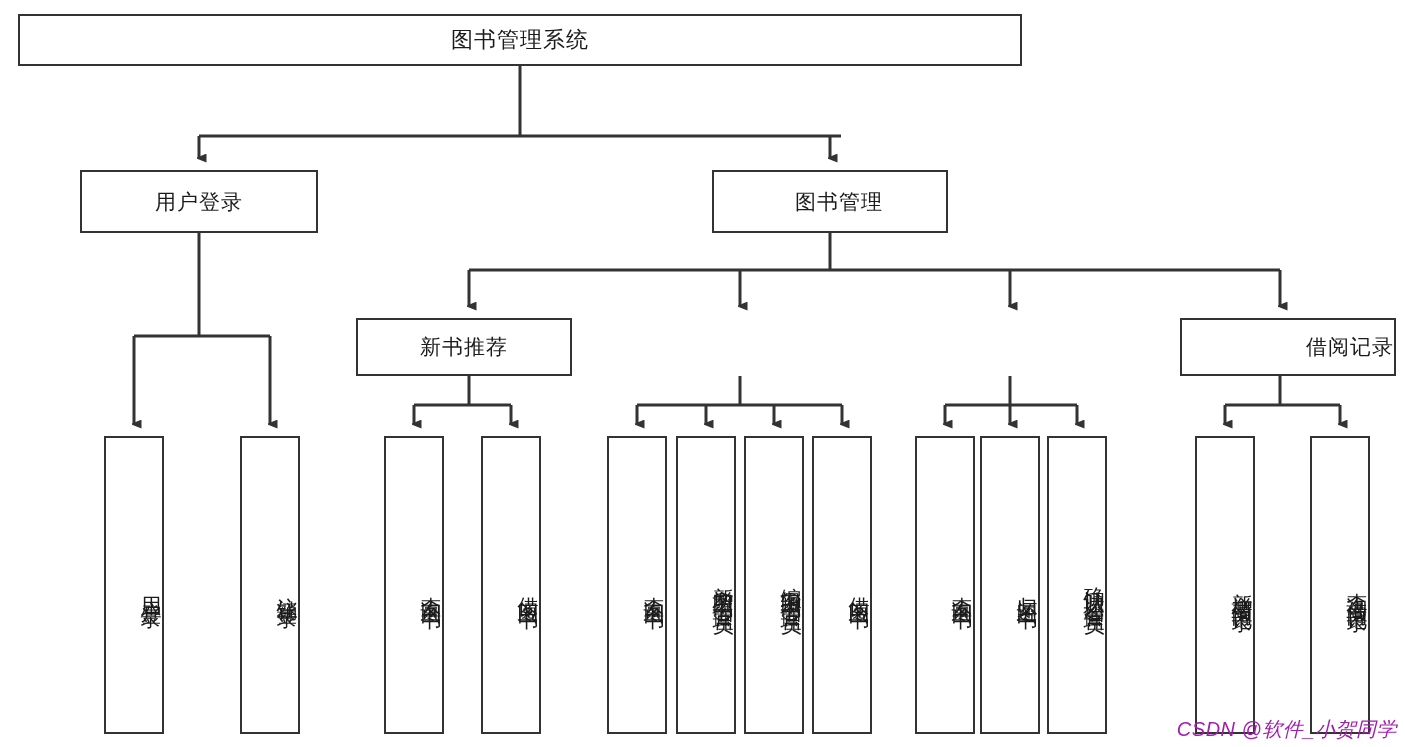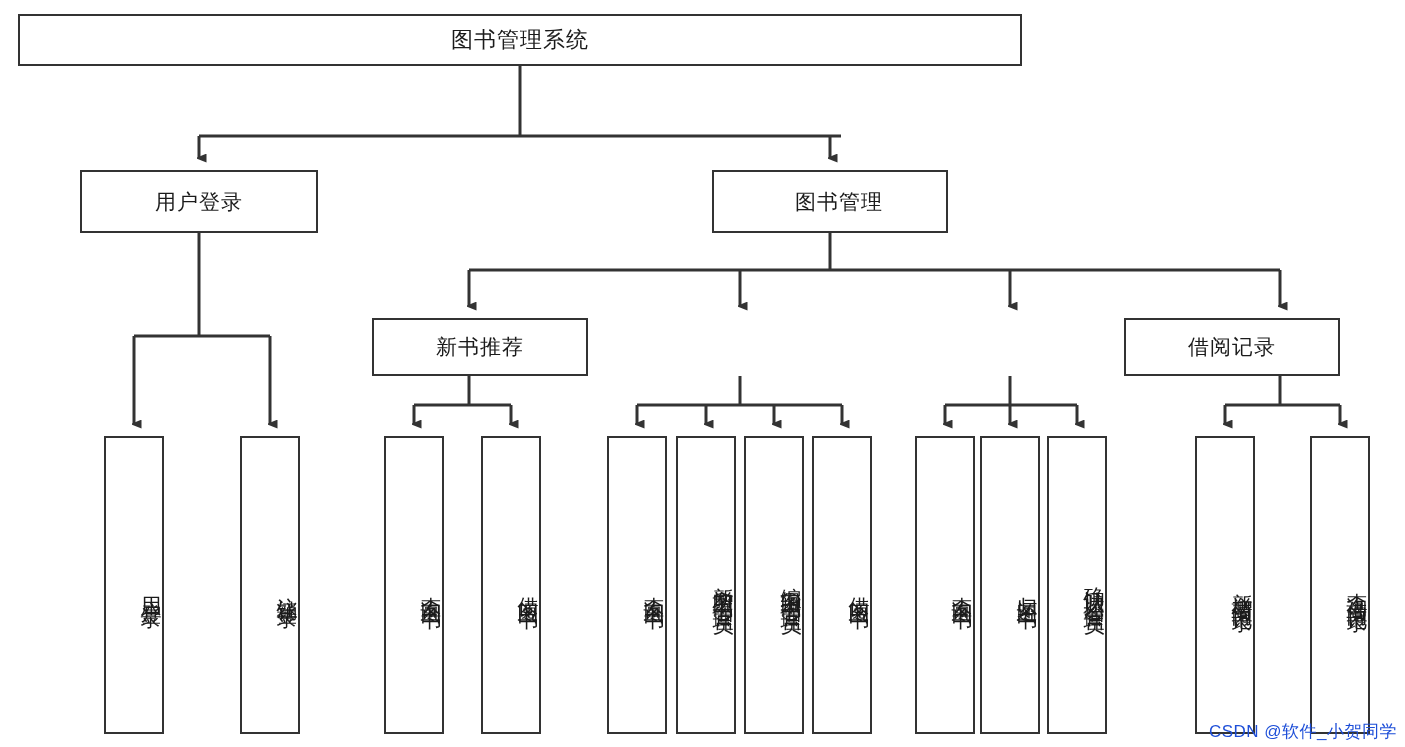--- a/index.html
+++ b/index.html
@@ -61,25 +61,26 @@
     text-orientation: upright;
     white-space: nowrap;
   }
   .node.root {
     font-size: 22px;
   }
   .watermark {
     position: absolute;
     right: 8px;
     bottom: 4px;
-    font-size: 17px;
-    color: #1d4ed8;
+    font-size: 20px;
+    color: #a21caf;
     letter-spacing: 0.5px;
     white-space: nowrap;
     user-select: none;
+    font-style: italic;
   }
 </style>
 </head>
 <body>
 
 <div id="diagram-root">
 
   <svg class="edges" viewBox="0 0 1405 747" xmlns="http://www.w3.org/2000/svg">
     <defs>
       <marker id="arrow" markerWidth="10" markerHeight="10" refX="4.4" refY="7.5" orient="auto" markerUnits="userSpaceOnUse">
@@ -134,24 +135,24 @@
     <span class="label">图书管理系统</span>
   </div>
 
   <div class="node horiz" style="left:80px; top:170px; width:238px; height:63px;">
     <span class="label">用户登录</span>
   </div>
   <div class="node horiz" style="left:712px; top:170px; width:236px; height:63px;padding-left:18px;">
     <span class="label">图书管理</span>
   </div>
 
-  <div class="node horiz" style="left:372px; top:318px; width:216px; height:58px;">
+  <div class="node horiz" style="left:356px; top:318px; width:216px; height:58px;">
     <span class="label">新书推荐</span>
   </div>
-  <div class="node horiz" style="left:1124px; top:318px; width:216px; height:58px;">
+  <div class="node horiz" style="left:1180px; top:318px; width:216px; height:58px;justify-content:flex-end;">
     <span class="label">借阅记录</span>
   </div>
 
   <div class="node vert" style="left:104px; top:436px; width:60px; height:298px;">
     <span class="label">用户登录</span>
   </div>
   <div class="node vert" style="left:240px; top:436px; width:60px; height:298px;">
     <span class="label">注销登录</span>
   </div>
 

